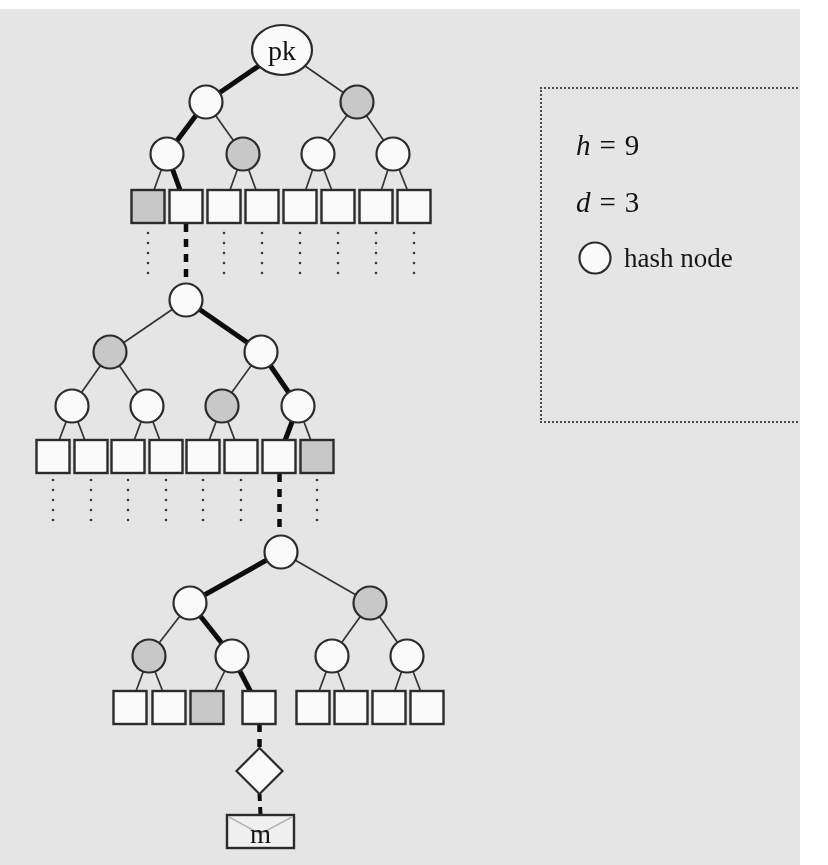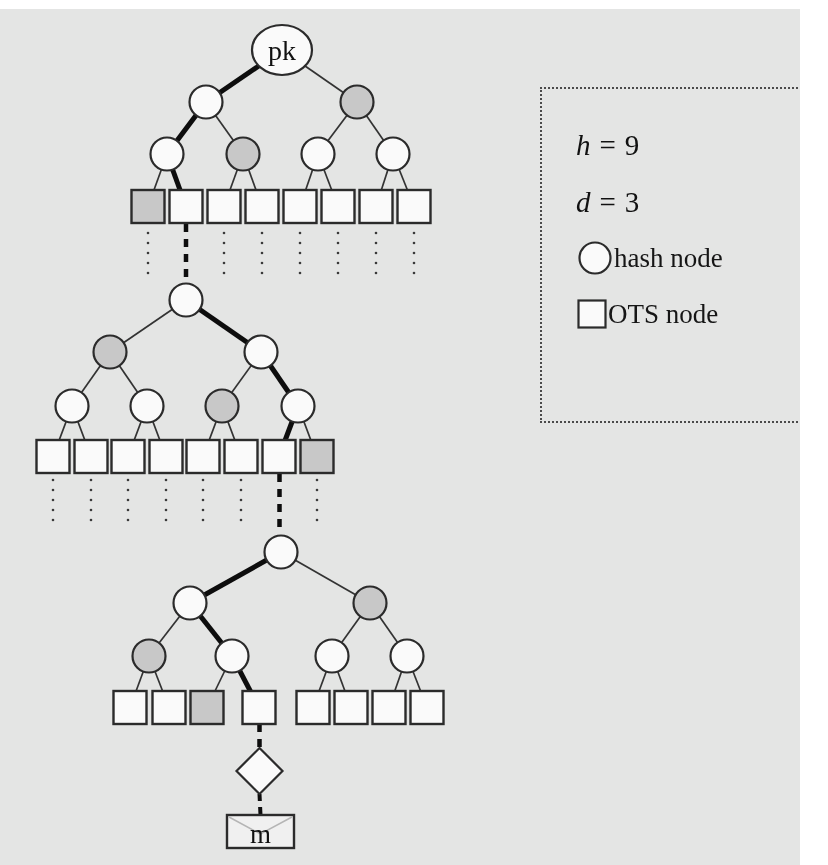--- a/index.html
+++ b/index.html
@@ -2,21 +2,21 @@
 <html><head>
 <meta charset="utf-8">
 <style>
   html,body{margin:0;padding:0;background:#fff;}
   .stage{position:relative;width:800px;height:865px;background:#e4e5e4;overflow:hidden;
          font-family:"Liberation Serif",serif;color:#1a1a1a;}
   .top-strip{position:absolute;left:0;top:0;width:828px;height:9px;background:#ffffff;}
   .diagram-svg{position:absolute;left:0;top:0;}
   .legend{position:absolute;left:540px;top:87px;width:282px;height:336px;
           border:2px dotted #4a4a4a;box-sizing:border-box;}
-  .lg-row{position:absolute;left:34px;display:flex;align-items:center;}
+  .lg-row{position:absolute;left:34px;display:flex;align-items:center;gap:10px;}
   .lg-eq{font-size:29px;gap:9px;color:#111;}
   .lg-eq .var{font-style:italic;}
   .lg-label{font-size:27px;color:#161616;}
   .lg-icon{display:block;}
 </style>
 </head>
 <body>
 
 <div class="stage">
   <div class="top-strip"></div>
@@ -209,20 +209,14 @@
       <span class="var">d</span>
       <span>=</span>
       <span>3</span>
     </div>
     <div class="lg-row" style="top:150px">
       <svg class="lg-icon" width="38" height="38">
         <circle cx="19" cy="19" r="15.5" fill="#fafafa" stroke="#2b2b2b" stroke-width="2.2"></circle>
       </svg>
       <span class="lg-label">hash node</span>
     </div>
-    <div class="lg-row" style="top:209px">
-      <svg class="lg-icon" width="32" height="32">
-        <rect x="2.5" y="2.5" width="27" height="27" fill="#fafafa" stroke="#2b2b2b" stroke-width="2.2"></rect>
-      </svg>
-      <span class="lg-label">OTS node</span>
-    </div>
   </div>
 </div>
 
 </body></html>

